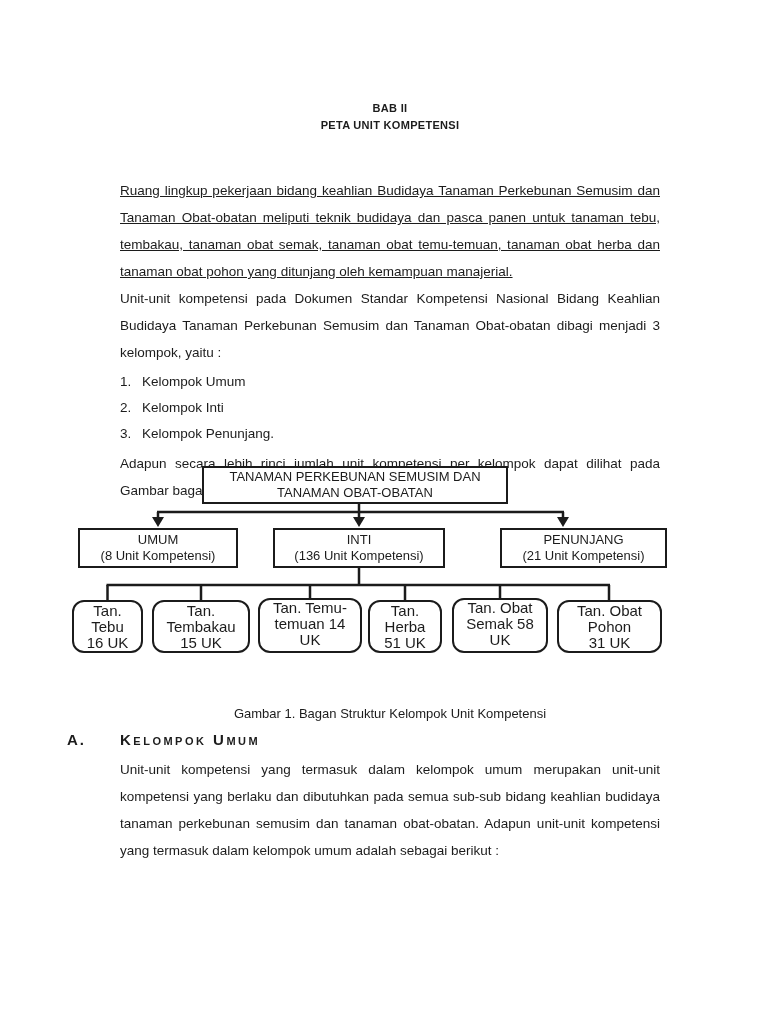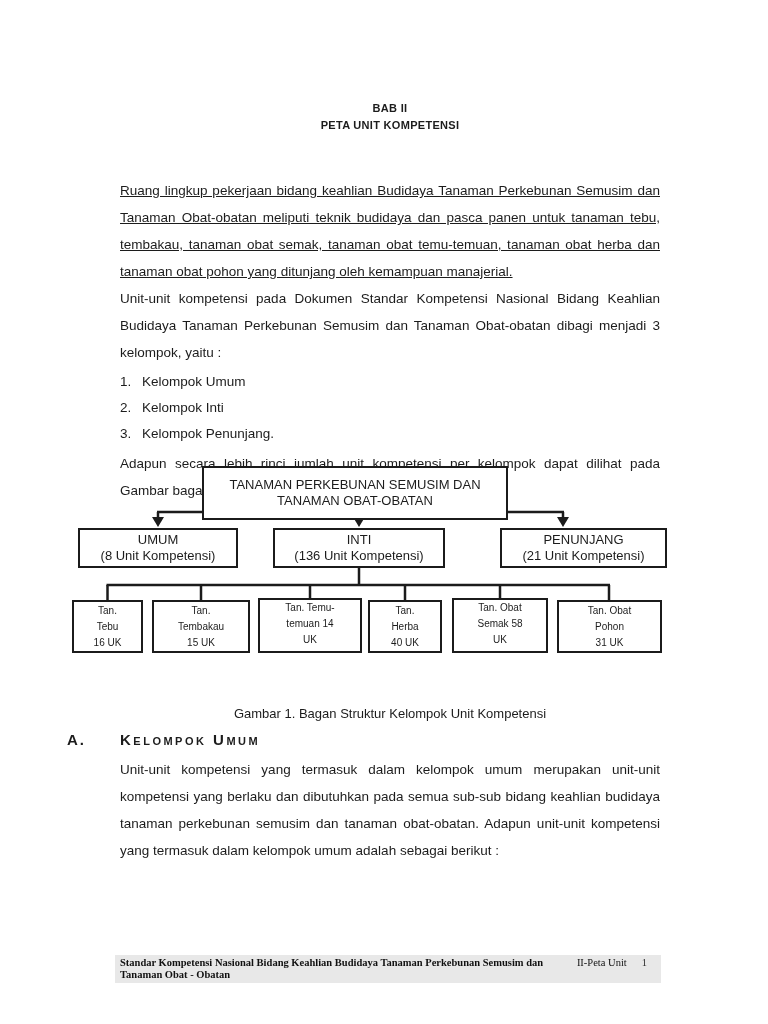--- a/index.html
+++ b/index.html
@@ -54,25 +54,25 @@
     border: 2px solid #1b1b1b;
     background: #ffffff;
     display: flex;
     flex-direction: column;
     align-items: center;
     justify-content: center;
     text-align: center;
     font-size: 13px;
     line-height: 16px;
   }
-  .obox.root   { left: 142px; top: 6px;  width: 306px; height: 54px; }
+  .obox.root   { left: 142px; top: 6px;  width: 306px; height: 38px; }
   .obox.g-umum { left: 18px;  top: 68px; width: 160px; height: 40px; }
   .obox.g-inti { left: 213px; top: 68px; width: 172px; height: 40px; }
   .obox.g-pen  { left: 440px; top: 68px; width: 167px; height: 40px; }
-  .obox.leaf { font-size: 10px; line-height: 16px; }
+  .obox.leaf { font-size: 15px; line-height: 16px; border-radius: 12px; }
   .obox.l1 { left: 12px;  top: 140px; width: 71px;  height: 53px; }
   .obox.l2 { left: 92px;  top: 140px; width: 98px;  height: 53px; }
   .obox.l3 { left: 198px; top: 138px; width: 104px; height: 55px; justify-content: flex-start; padding-top: 0; }
   .obox.l4 { left: 308px; top: 140px; width: 74px;  height: 53px; }
   .obox.l5 { left: 392px; top: 138px; width: 96px;  height: 55px; justify-content: flex-start; padding-top: 0; }
   .obox.l6 { left: 497px; top: 140px; width: 105px; height: 53px; }
 
   
   .figure-caption {
     position: absolute;
@@ -203,21 +203,21 @@
       <div>15 UK</div>
     </div>
     <div class="obox leaf l3">
       <div>Tan. Temu-</div>
       <div>temuan  14</div>
       <div>UK</div>
     </div>
     <div class="obox leaf l4">
       <div>Tan.</div>
       <div>Herba</div>
-      <div>40 UK</div>
+      <div>51 UK</div>
     </div>
     <div class="obox leaf l5">
       <div>Tan. Obat</div>
       <div>Semak  58</div>
       <div>UK</div>
     </div>
     <div class="obox leaf l6">
       <div>Tan. Obat</div>
       <div>Pohon</div>
       <div>31 UK</div>
@@ -226,24 +226,14 @@
 
   <div class="figure-caption">Gambar 1. Bagan Struktur Kelompok Unit Kompetensi</div>
 
   <div class="section-heading">
     <span class="letter">A.</span>
     <span class="stitle">Kelompok Umum</span>
   </div>
 
   <div class="para p4">Unit-unit kompetensi yang termasuk dalam kelompok umum merupakan unit-unit kompetensi yang berlaku dan dibutuhkan pada semua sub-sub bidang keahlian budidaya tanaman perkebunan semusim dan tanaman obat-obatan.  Adapun unit-unit kompetensi yang termasuk dalam kelompok umum adalah sebagai berikut :</div>
 
-  <div class="footer-bar">
-    <div class="footer-left">
-      <div>Standar Kompetensi Nasional Bidang Keahlian Budidaya Tanaman Perkebunan Semusim dan</div>
-      <div>Tanaman Obat - Obatan</div>
-    </div>
-    <div class="footer-right">
-      <span>II-Peta Unit</span>
-      <span class="pnum">1</span>
-    </div>
-  </div>
 
 </div>
 
 </body></html>

